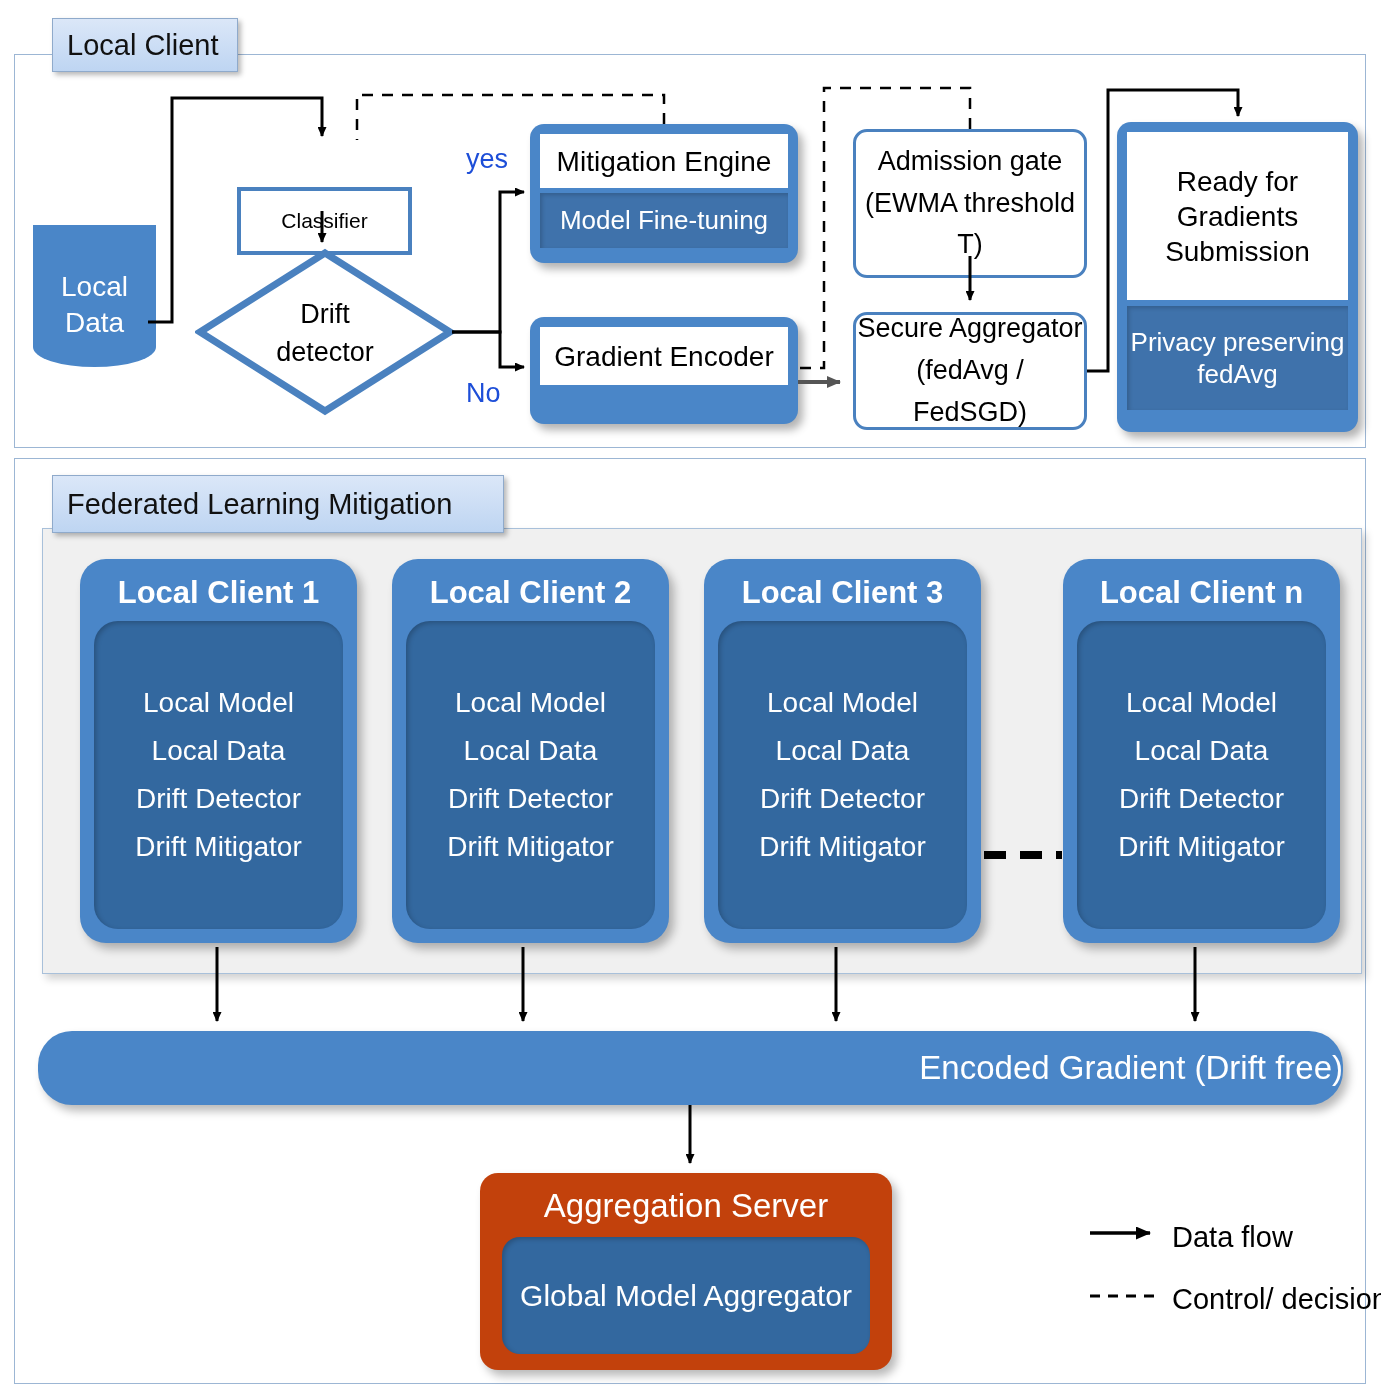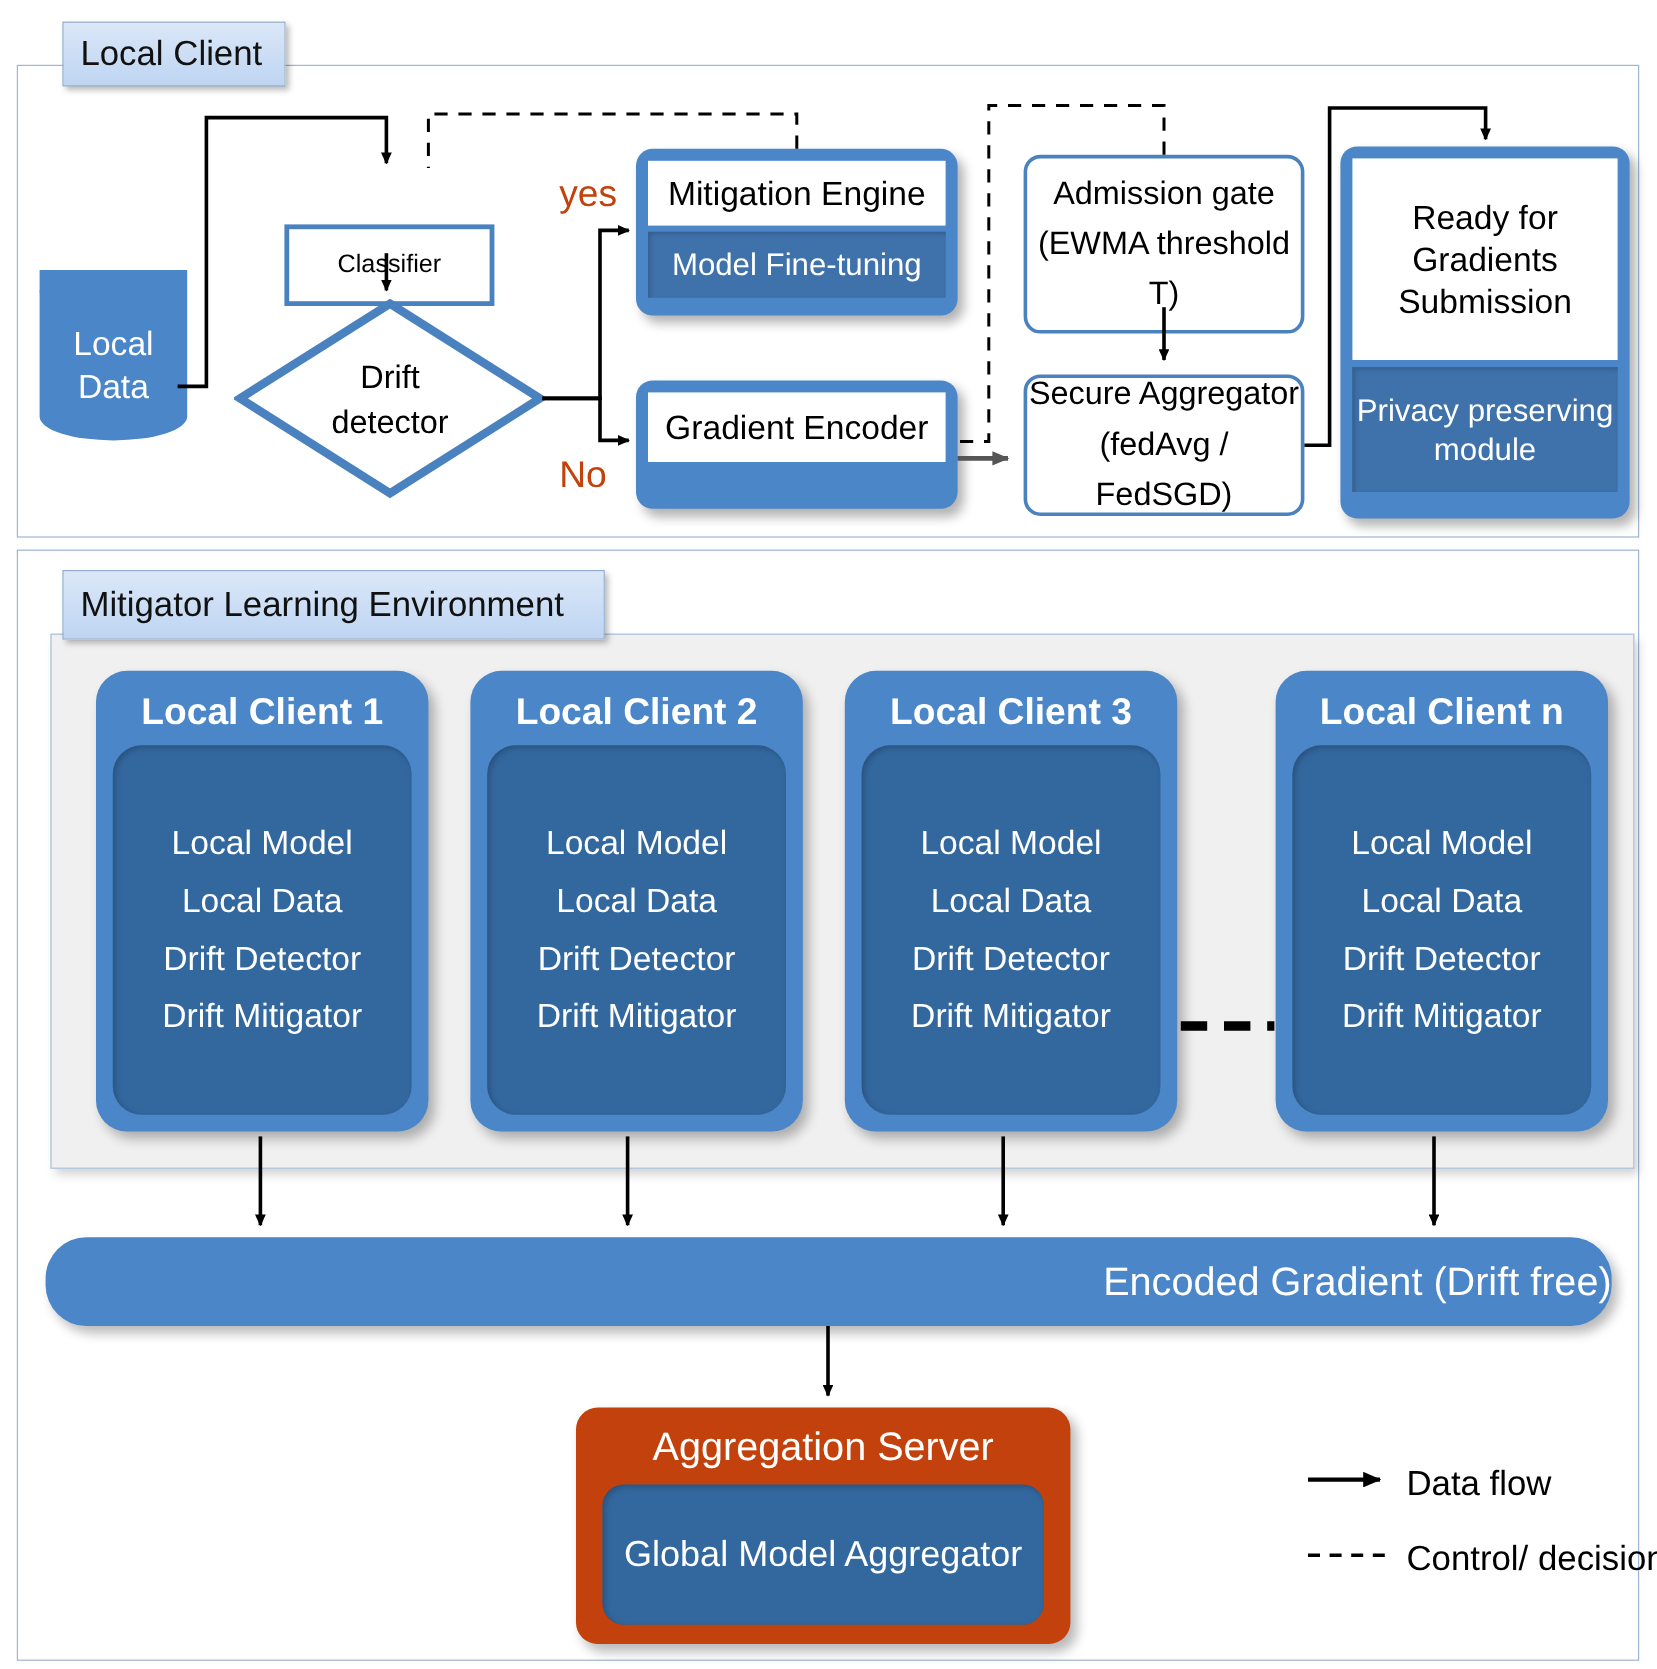--- a/index.html
+++ b/index.html
@@ -177,22 +177,22 @@
     flex: 1;
     display: flex; align-items: center; justify-content: center;
     color: #ffffff;
     font-size: 30px;
     text-align: center;
     margin-bottom: 16px;
   }
 
   
   .edge-label {
-    color: #c2410c;
-    font-size: 31px;
+    color: #1d4ed8;
+    font-size: 27px;
   }
   .legend-label {
     color: #000000;
     font-size: 29px;
     white-space: nowrap;
   }
   svg.overlay {
     position: absolute;
     left: 0; top: 0;
     width: 1381px; height: 1391px;
@@ -262,28 +262,28 @@
   </div>
 
   <div class="abs card" style="left:1117px; top:122px; width:241px; height:310px;">
     <div class="card-white" style="height:168px; flex-direction:column;">
       <span>Ready for</span>
       <span>Gradients</span>
       <span>Submission</span>
     </div>
     <div class="card-inner" style="height:104px; margin-top:6px; flex-direction:column;">
       <span>Privacy preserving</span>
-      <span>module</span>
+      <span>fedAvg</span>
     </div>
   </div>
 
   <div class="abs section-frame" style="left:14px; top:458px; width:1352px; height:926px;"></div>
 
   <div class="abs section-tab" style="left:52px; top:475px; width:452px; height:58px;">
-    <span>Mitigator Learning Environment</span>
+    <span>Federated Learning Mitigation</span>
   </div>
 
   <div class="abs gray-panel" style="left:42px; top:528px; width:1320px; height:446px;"></div>
 
   <div class="abs client-card" style="left:80px; top:559px; width:277px; height:384px;">
     <div class="client-title">Local Client 1</div>
     <div class="client-inner">
       <span>Local Model</span>
       <span>Local Data</span>
       <span>Drift Detector</span>

